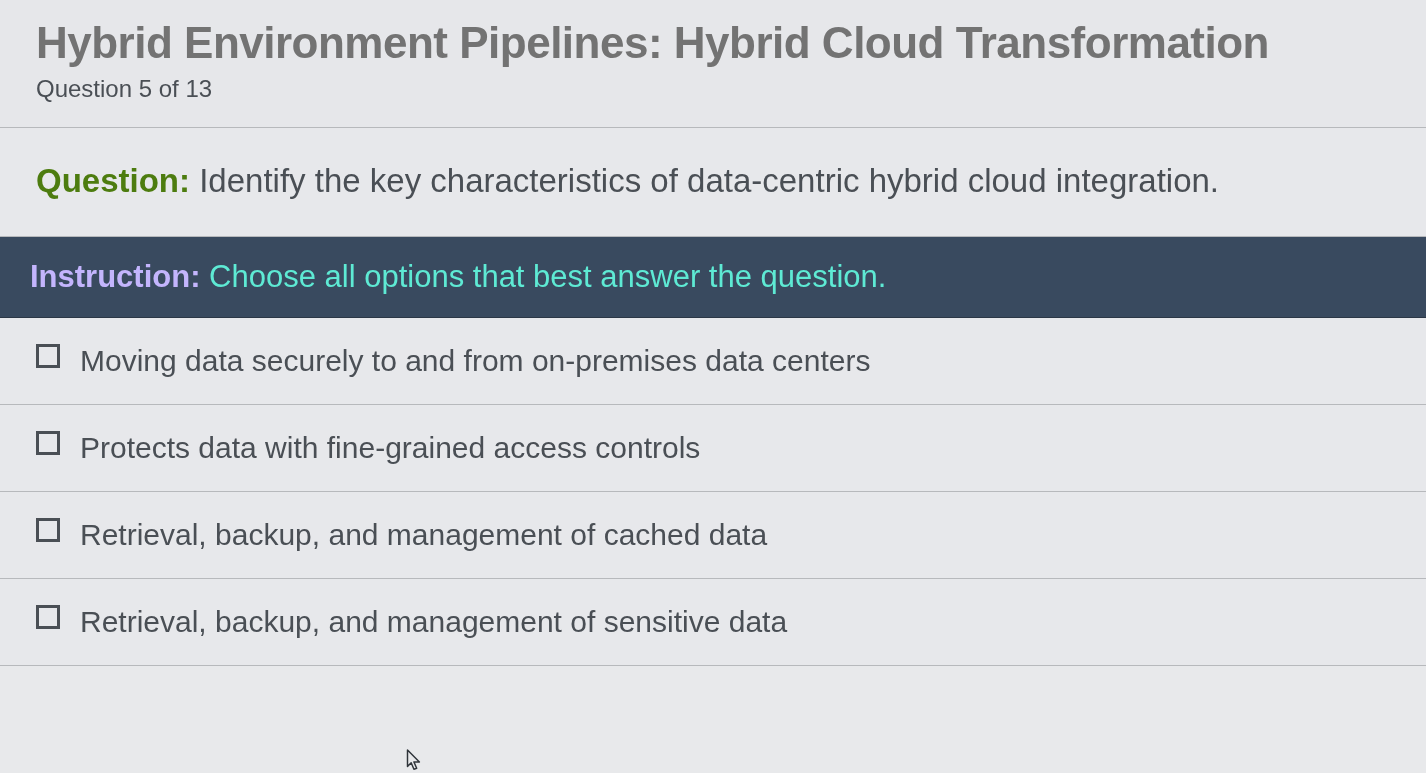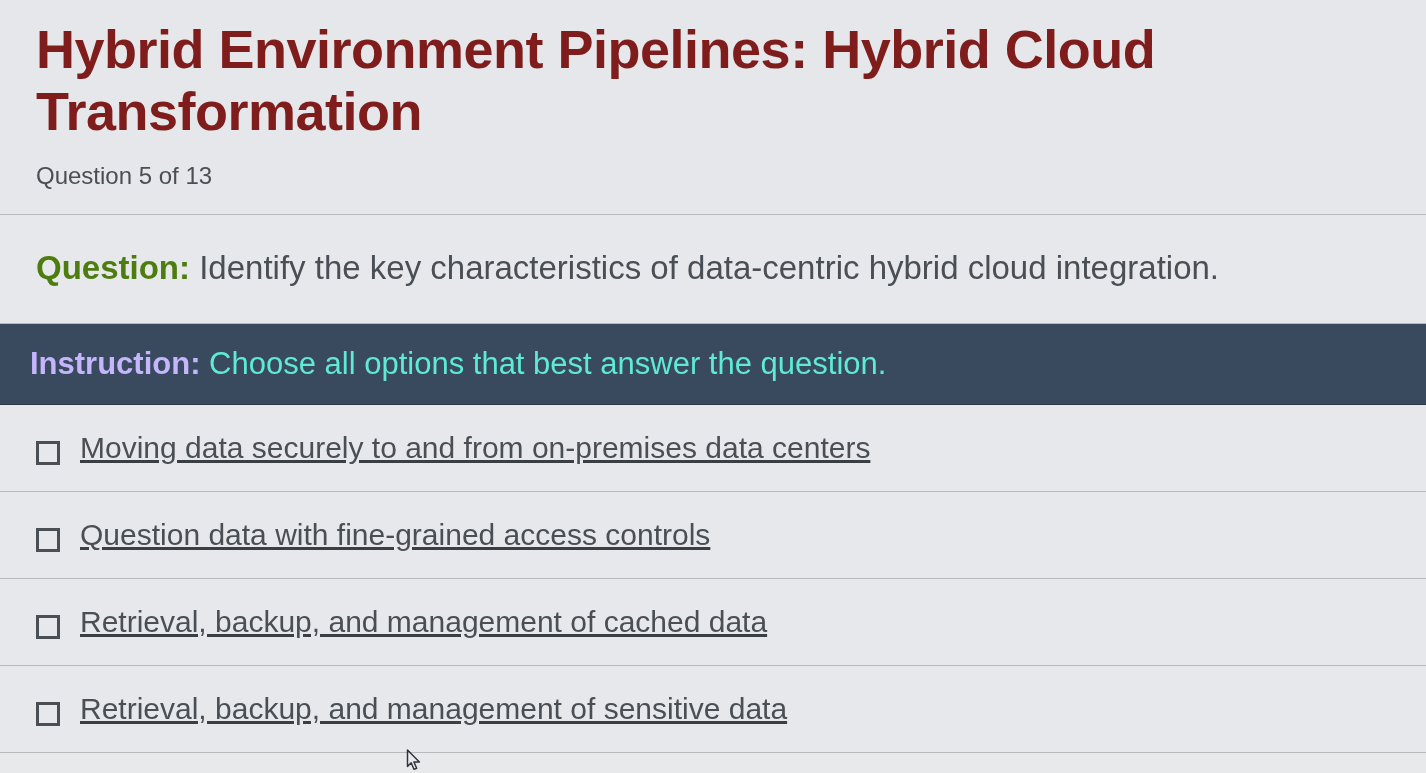--- a/index.html
+++ b/index.html
@@ -9,29 +9,29 @@
     font-family: Arial, Helvetica, sans-serif;
     background: #e8e9eb;
     color: #3a3f44;
   }
   .header {
     padding: 18px 36px 24px 36px;
     border-bottom: 1px solid #b7b9bc;
     background: #e6e7ea;
   }
   .title {
-    font-size: 54px;
+    font-size: 44px;
     font-weight: 700;
-    color: #7f1d1d;
+    color: #737373;
     letter-spacing: -0.5px;
   }
   .progress {
     font-size: 24px;
     color: #4a4f55;
-    margin-top: 20px;
+    margin-top: 7px;
   }
   .question-section {
     padding: 34px 36px 36px 36px;
     border-bottom: 1px solid #b7b9bc;
     background: #e7e8eb;
   }
   .question-section .label {
     font-weight: 700;
     font-size: 33px;
     color: #4d7c0f;
@@ -50,27 +50,26 @@
     font-weight: 700;
     font-size: 31px;
     color: #c4b5fd;
   }
   .instruction-section .text {
     font-size: 31px;
     color: #5eead4;
   }
   .option-row {
     display: flex;
-    align-items: flex-end;
+    align-items: flex-start;
     gap: 20px;
     padding: 26px 36px;
     border-bottom: 1px solid #b7b9bc;
     background: #e7e8eb;
     cursor: pointer;
-    text-decoration: underline;
   }
   .option-row:last-child {
     border-bottom: none;
     padding-bottom: 10px;
   }
   .checkbox {
     width: 24px;
     height: 24px;
     border: 3px solid #4a4f55;
     background: transparent;
@@ -105,21 +104,21 @@
   <span class="label">Instruction:</span><span class="text"> Choose all options that best answer the question.</span>
 </div>
 
 <div class="option-row">
   <div class="checkbox"></div>
   <div class="option-text">Moving data securely to and from on-premises data centers</div>
 </div>
 
 <div class="option-row">
   <div class="checkbox"></div>
-  <div class="option-text">Question data with fine-grained access controls</div>
+  <div class="option-text">Protects data with fine-grained access controls</div>
 </div>
 
 <div class="option-row">
   <div class="checkbox"></div>
   <div class="option-text">Retrieval, backup, and management of cached data</div>
 </div>
 
 <div class="option-row">
   <div class="checkbox"></div>
   <div class="option-text">Retrieval, backup, and management of sensitive data</div>

